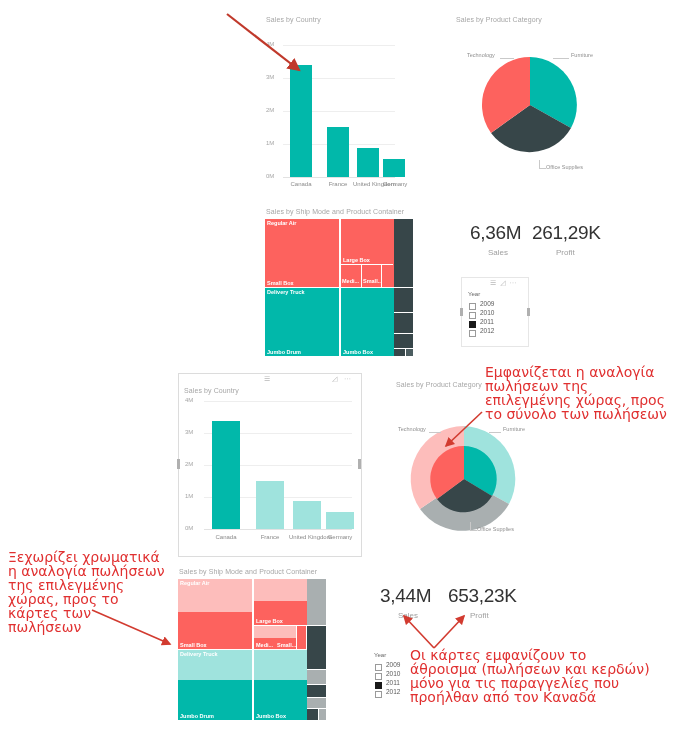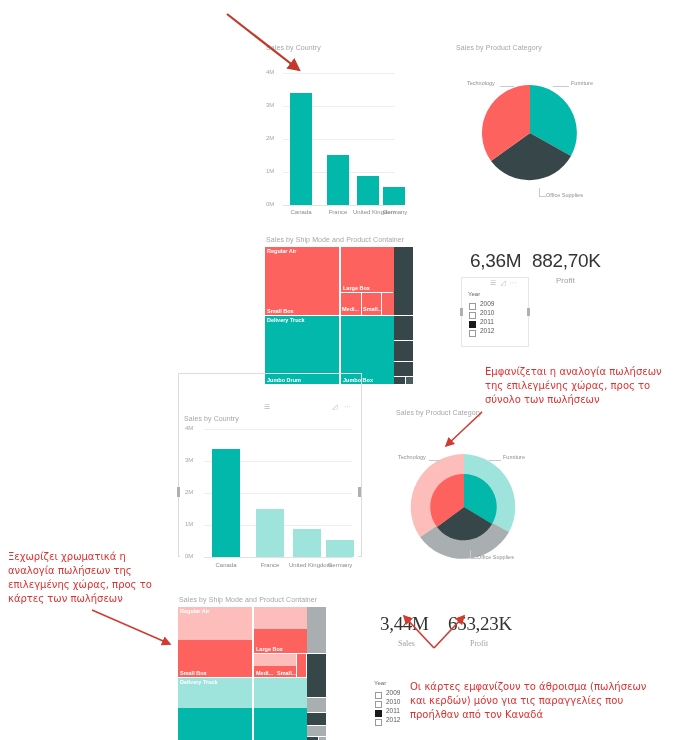--- a/index.html
+++ b/index.html
@@ -1,35 +1,35 @@
 <!DOCTYPE html>
 <html><head>
 <meta charset="utf-8">
 <style>
   html,body{margin:0;padding:0;background:#ffffff;}
   body{width:675px;height:740px;position:relative;overflow:hidden;
        font-family:"Liberation Sans","DejaVu Sans",sans-serif;}
   .abs{position:absolute;}
-  .panel{position:absolute;background:#ffffff;margin-top:28px;}
+  .panel{position:absolute;background:#ffffff;}
   .ptitle{position:absolute;font-size:7px;color:#a6a6a6;letter-spacing:.1px;white-space:nowrap;}
   .axlab{position:absolute;font-size:6px;color:#a6a6a6;white-space:nowrap;}
   .catlab{position:absolute;font-size:6px;color:#8a8a8a;text-align:center;white-space:nowrap;line-height:8px;}
   .grid{position:absolute;height:1px;background:#eeeeee;}
   .bar{position:absolute;}
   .pielab{position:absolute;font-size:5.5px;color:#8f8f8f;white-space:nowrap;}
   .tmcell{position:absolute;overflow:hidden;}
   .tmlab{position:absolute;font-size:5.5px;color:#ffffff;white-space:nowrap;font-weight:bold;}
   .kpival{position:absolute;font-size:19px;color:#333333;letter-spacing:-.3px;white-space:nowrap;}
   .kpilab{position:absolute;font-size:8px;color:#a0a0a0;white-space:nowrap;}
   .slicer{position:absolute;background:#fff;border:1px solid #e6e6e6;}
   .slhdr{position:absolute;font-size:6px;color:#666;}
   .slrow{position:absolute;font-size:6.5px;color:#5a5a5a;white-space:nowrap;}
   .chk{position:absolute;width:5px;height:5px;border:1px solid #9a9a9a;background:#fff;}
   .chk.on{background:#1a1a1a;border-color:#1a1a1a;}
-  .note{position:absolute;color:#e03030;font-size:10px;line-height:14px;
+  .note{position:absolute;color:#e03030;font-size:14px;line-height:14px;
         font-family:"DejaVu Sans","Liberation Sans",sans-serif;}
   .hdricons{position:absolute;color:#b9b9b9;font-size:7px;letter-spacing:1px;}
   .frame{position:absolute;border:1px solid #dcdcdc;}
   .handle{position:absolute;background:#b0b0b0;}
   svg.arrow{position:absolute;overflow:visible;}
 </style>
 </head>
 <body>
 
 <div class="panel" style="left:265px;top:14px;width:130px;height:180px;">
@@ -106,21 +106,21 @@
     <div class="tmcell" style="left:129px;top:94px;width:19px;height:20px;background:#374649;"></div>
     <div class="tmcell" style="left:129px;top:115px;width:19px;height:14px;background:#374649;"></div>
     <div class="tmcell" style="left:129px;top:130px;width:11px;height:7px;background:#374649;"></div>
     <div class="tmcell" style="left:141px;top:130px;width:7px;height:7px;background:#4c5d60;"></div>
   </div>
 </div>
 
 <div class="panel" style="left:460px;top:222px;width:150px;height:45px;">
   <div class="kpival" style="left:10px;top:0px;">6,36M</div>
   <div class="kpilab" style="left:28px;top:26px;">Sales</div>
-  <div class="kpival" style="left:72px;top:0px;">882,70K</div>
+  <div class="kpival" style="left:72px;top:0px;">261,29K</div>
   <div class="kpilab" style="left:96px;top:26px;">Profit</div>
 </div>
 
 <div class="slicer" style="left:461px;top:277px;width:66px;height:68px;">
   <div class="hdricons" style="left:28px;top:1px;">☰ ◿ ⋯</div>
   <div class="slhdr" style="left:6px;top:13px;">Year</div>
   <div class="chk" style="left:7px;top:25px;"></div>
   <div class="slrow" style="left:18px;top:22px;">2009</div>
   <div class="chk" style="left:7px;top:34px;"></div>
   <div class="slrow" style="left:18px;top:31px;">2010</div>
@@ -235,21 +235,21 @@
     <div class="tmcell" style="left:129px;top:0;width:19px;height:46px;background:#A9AFB0;"></div>
     <div class="tmcell" style="left:129px;top:47px;width:19px;height:43px;background:#374649;"></div>
     <div class="tmcell" style="left:129px;top:91px;width:19px;height:14px;background:#A9AFB0;"></div>
     <div class="tmcell" style="left:129px;top:106px;width:19px;height:12px;background:#374649;"></div>
     <div class="tmcell" style="left:129px;top:119px;width:19px;height:10px;background:#A9AFB0;"></div>
     <div class="tmcell" style="left:129px;top:130px;width:11px;height:11px;background:#374649;"></div>
     <div class="tmcell" style="left:141px;top:130px;width:7px;height:11px;background:#A9AFB0;"></div>
   </div>
 </div>
 
-<div class="panel" style="left:370px;top:585px;width:160px;height:45px;font-family:Liberation Serif, serif;">
+<div class="panel" style="left:370px;top:585px;width:160px;height:45px;">
   <div class="kpival" style="left:10px;top:0px;">3,44M</div>
   <div class="kpilab" style="left:28px;top:26px;">Sales</div>
   <div class="kpival" style="left:78px;top:0px;">653,23K</div>
   <div class="kpilab" style="left:100px;top:26px;">Profit</div>
 </div>
 
 <div class="panel" style="left:370px;top:650px;width:66px;height:62px;">
   <div class="slhdr" style="left:4px;top:2px;">Year</div>
   <div class="chk" style="left:5px;top:14px;"></div>
   <div class="slrow" style="left:16px;top:11px;">2009</div>
@@ -274,21 +274,21 @@
 <div class="note" style="left:8px;top:550px;width:160px;">Ξεχωρίζει  χρωματικά η αναλογία πωλήσεων  της επιλεγμένης  χώρας, προς το κάρτες των πωλήσεων</div>
 <svg class="arrow" style="left:90px;top:608px;" width="90" height="45" viewBox="0 0 90 45">
   <defs>
       <marker id="ah3" markerWidth="6" markerHeight="6" refX="5" refY="3" orient="auto">
     <path d="M0,0 L6,3 L0,6 z" fill="#d23b30"></path>
       </marker>
     </defs>
   <line x1="2" y1="2" x2="80" y2="36" stroke="#d23b30" stroke-width="1.6" marker-end="url(#ah3)"></line>
 </svg>
 
-<div class="note" style="left:410px;top:680px;width:240px;">Οι κάρτες εμφανίζουν το άθροισμα (πωλήσεων  και κερδών) μόνο για τις παραγγελίες  που προήλθαν από τον Καναδά</div>
+<div class="note" style="left:410px;top:648px;width:240px;">Οι κάρτες εμφανίζουν το άθροισμα (πωλήσεων  και κερδών) μόνο για τις παραγγελίες  που προήλθαν από τον Καναδά</div>
 <svg class="arrow" style="left:398px;top:608px;" width="75" height="45" viewBox="0 0 75 45">
   <defs>
       <marker id="ah4" markerWidth="6" markerHeight="6" refX="5" refY="3" orient="auto">
     <path d="M0,0 L6,3 L0,6 z" fill="#d23b30"></path>
       </marker>
     </defs>
   <line x1="36" y1="40" x2="6" y2="8" stroke="#d23b30" stroke-width="1.6" marker-end="url(#ah4)"></line>
   <line x1="36" y1="40" x2="66" y2="8" stroke="#d23b30" stroke-width="1.6" marker-end="url(#ah4)"></line>
 </svg>
 

